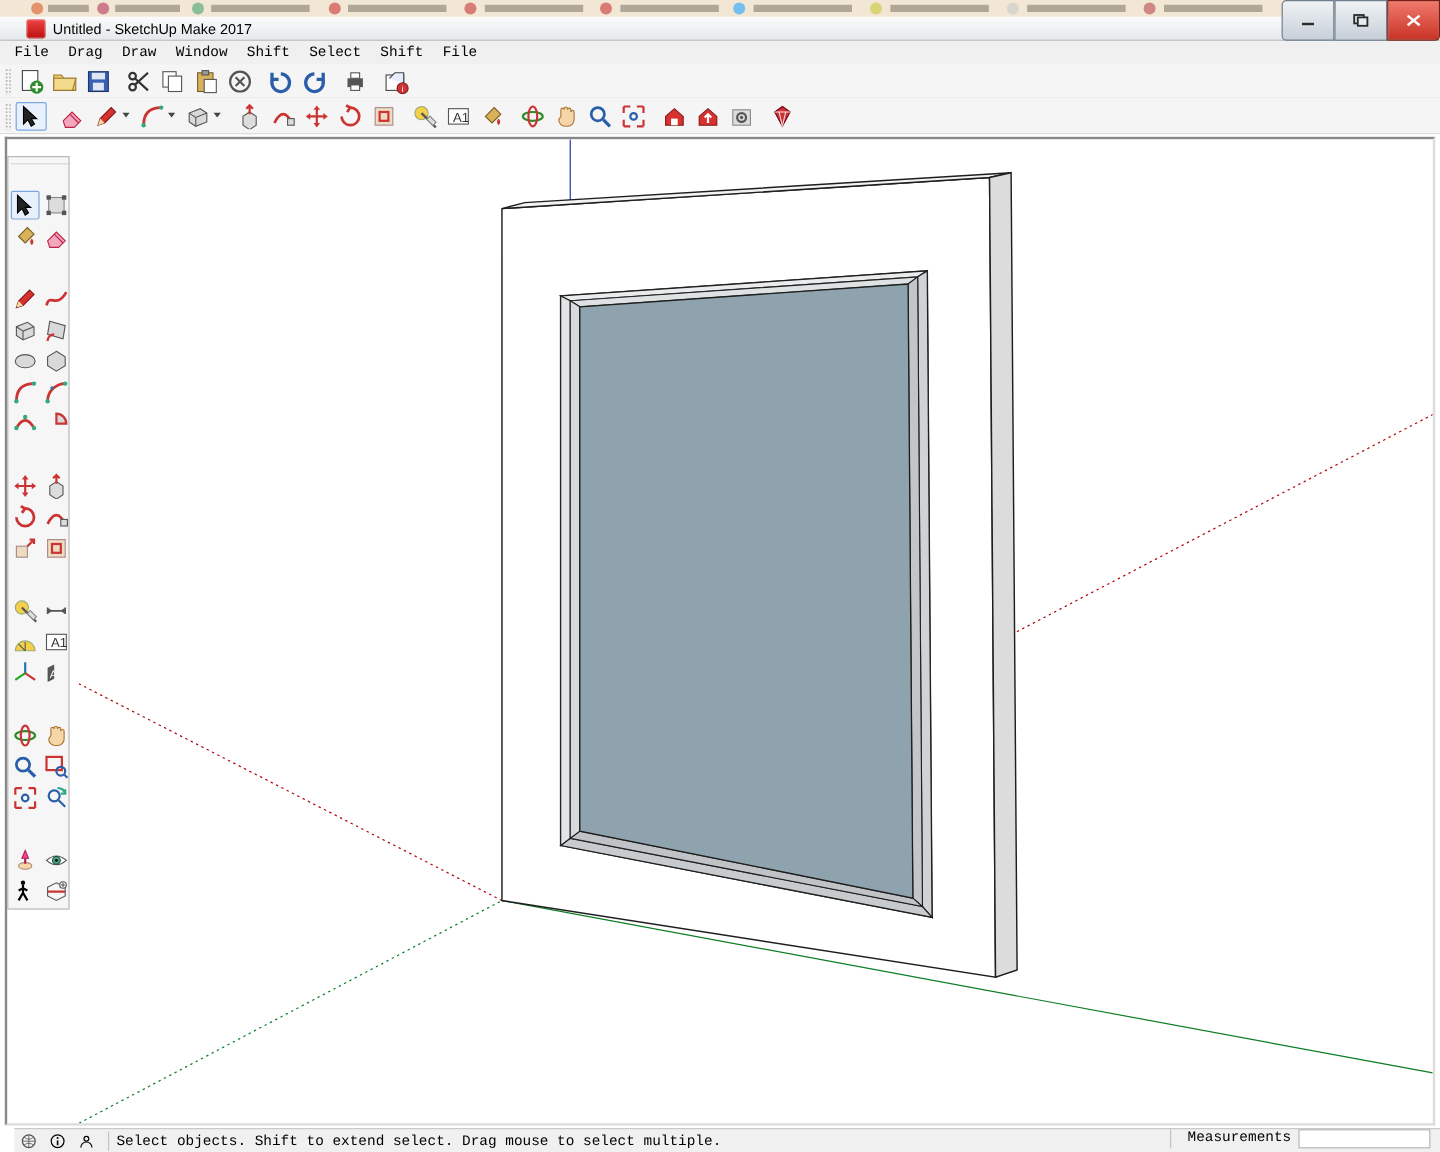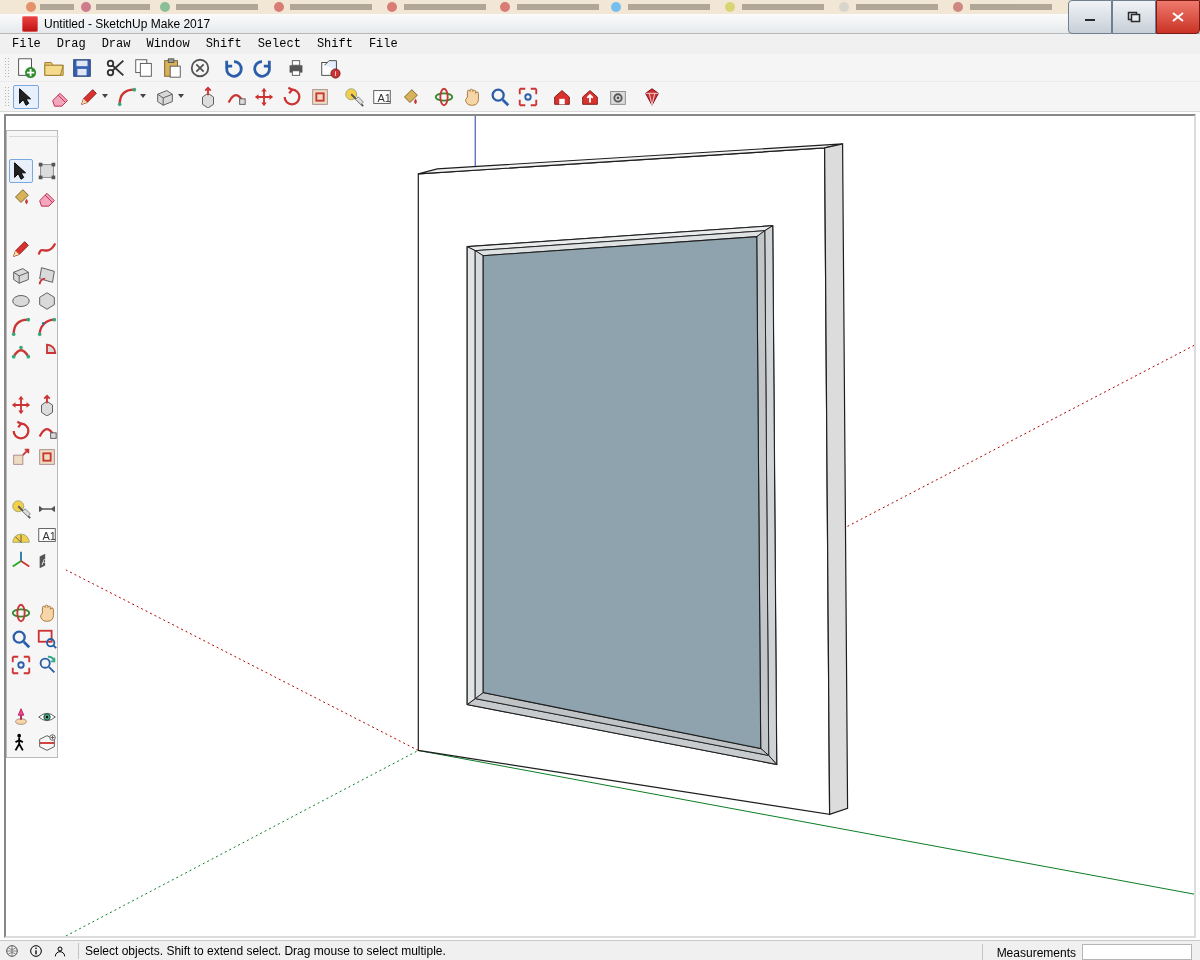--- a/index.html
+++ b/index.html
@@ -134,35 +134,36 @@
     height:6px !important;
     background-image:
      linear-gradient(#d8d8d8,#d8d8d8);
     background-size: 100% 1px;
     background-repeat:no-repeat;
     background-position: center;
   }
 
   
   .status-bar {
-    position:absolute; left:0; right:0; bottom:0;
+    position:absolute; left:12px; right:0; bottom:0;
     height:20px;
     background:#f0f0f0;
     border-top:1px solid #c9c9c9;
     display:flex; align-items:center;
     font-size:12px;
+    font-family:Liberation Mono, monospace;
   }
   .status-icon {
     width:18px;height:18px;display:flex;align-items:center;justify-content:center;
     margin:0 3px;
   }
   .status-sep { width:1px;height:16px;background:#c4c4c4;margin:0 6px; }
   .status-hint { color:#000;}
   .meas-box {
-    margin-left:auto; display:flex; align-items:flex-end;
+    margin-left:auto; display:flex; align-items:flex-start;
     height:100%;
   }
   .meas-box .lbl { padding:0 6px; }
   .meas-box .val {
     width:110px; height:16px;
     background:#fff;
     border:1px solid #b5b5b5;
   }
   .status-right-sep {
     width:1px;height:16px;background:#c4c4c4;margin:0 8px;

